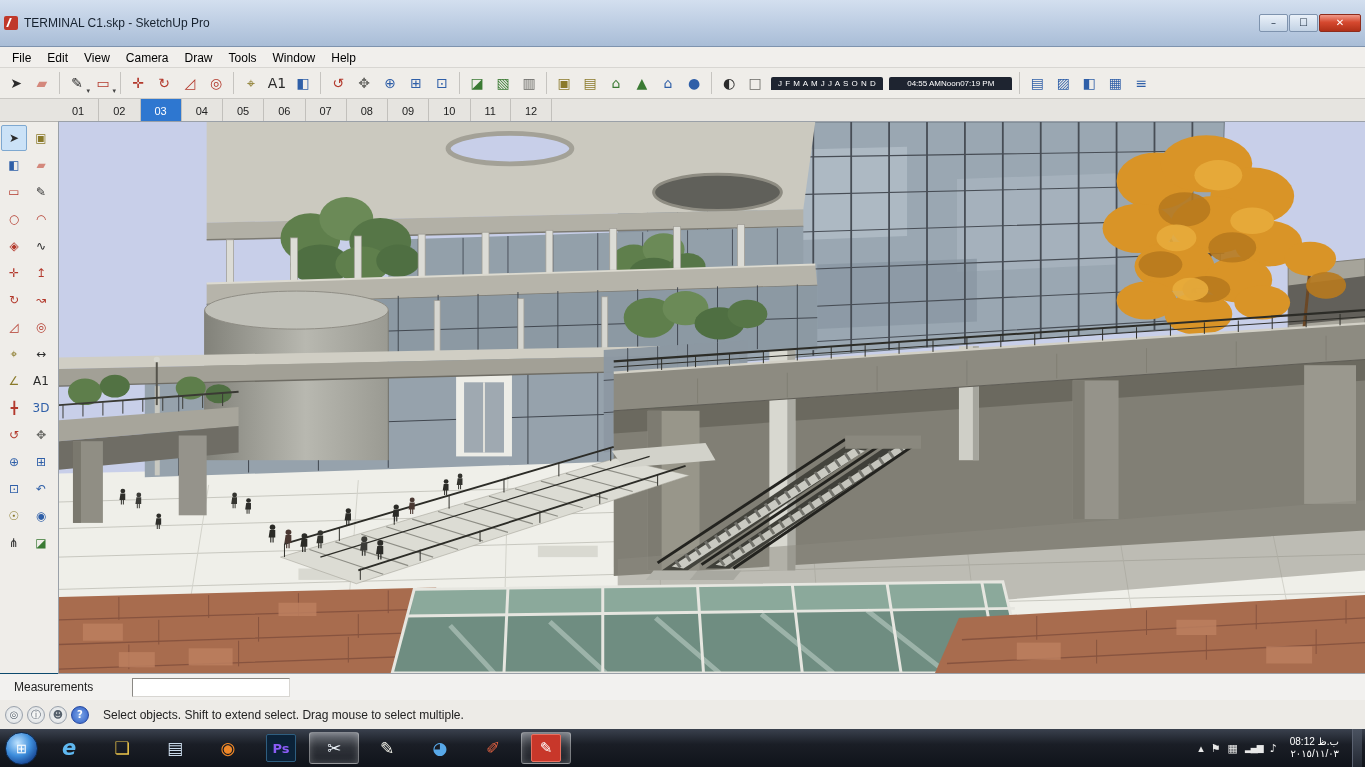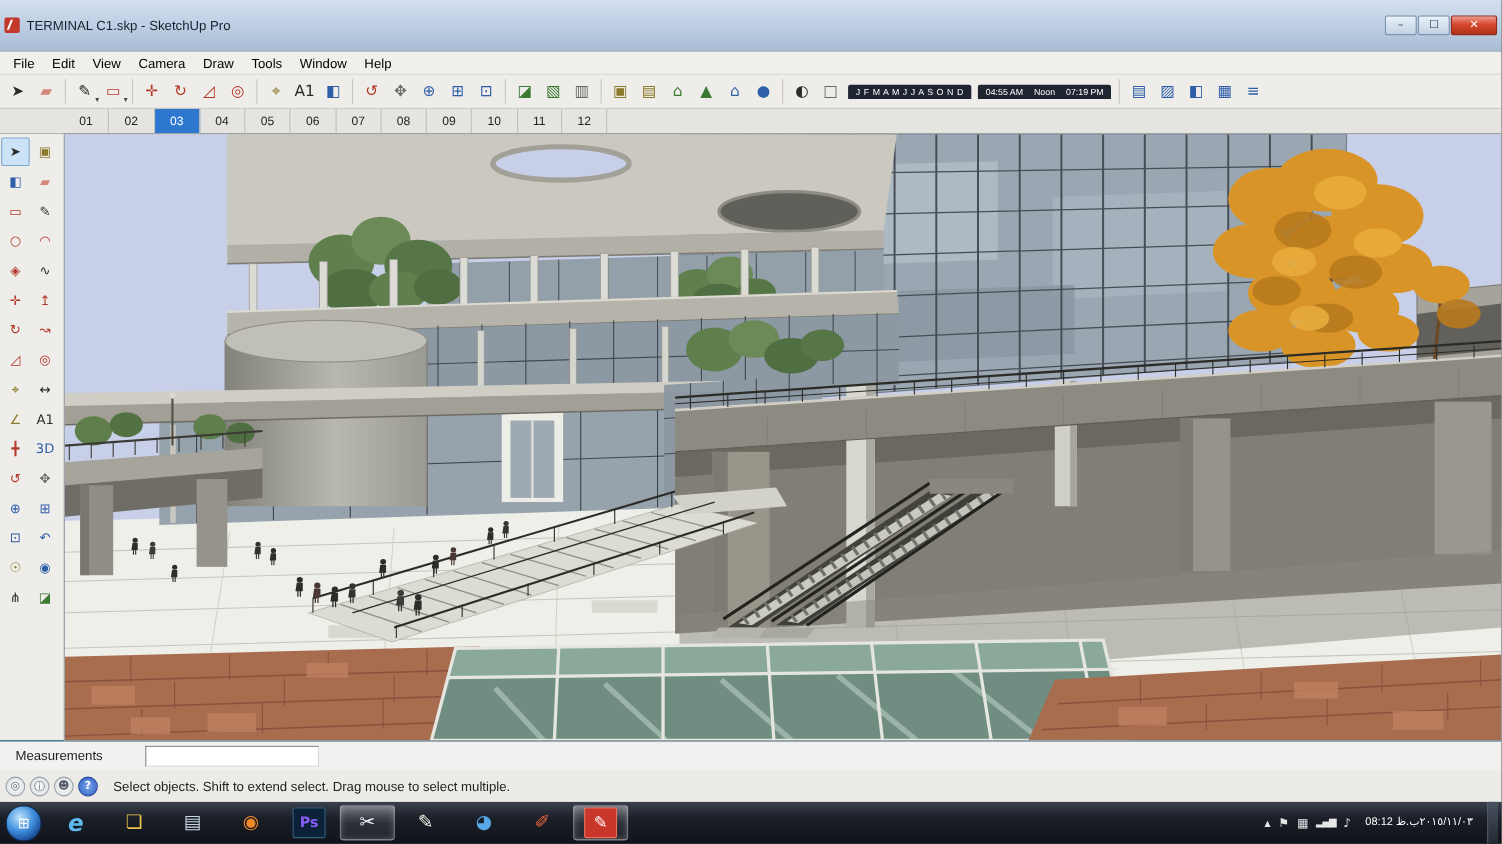--- a/index.html
+++ b/index.html
@@ -33,22 +33,22 @@
   .tb-item:not([data-kind="divider"]) .tb-sep{display:none}
   .tb-sep{width:1px;height:22px;background:#C6C4C0;margin:0 4px}
   [data-tone="red"]{--icn:#B3392C}[data-tone="blue"]{--icn:#2F5FA8}[data-tone="green"]{--icn:#3A7A33}
   [data-tone="olive"]{--icn:#8A7A2A}[data-tone="pink"]{--icn:#D4887C}[data-tone="gray"]{--icn:#6A6A66}
   [data-tone="dark"]{--icn:#2B2B2B}
 
   .shadow-widget{display:flex;margin:0 3px;border:none;background:none;padding:0}
   .months-strip{background:#1E2430;color:#fff;font-size:8px;letter-spacing:.5px;padding:2px 7px;line-height:9px;border-radius:2px 2px 0 0}
   .months-grad{height:6px;border-radius:0 0 2px 2px;
     background:linear-gradient(90deg,#E8A020,#D84818 25%,#C03028 45%,#B04048 60%,#4868C0 80%,#B03838)}
-  .time-strip{background:#1E2430;color:#fff;font-size:8px;display:flex;gap:10px;justify-content:center;
-              padding:2px 7px;line-height:9px;border-radius:2px 2px 0 0}
+  .time-strip{background:#1E2430;color:#fff;font-size:8px;display:flex;gap:0;justify-content:center;
+              padding:2px 18px;line-height:9px;border-radius:2px 2px 0 0}
   .time-grad{height:6px;border-radius:0 0 2px 2px;
     background:linear-gradient(90deg,#18203A,#3A5AC8 30%,#9CC0F0 50%,#3A5AC8 70%,#18203A)}
 
   .tabbar{height:22px;background:#E6E4E0;border-bottom:1px solid #B4B2AE;display:flex;align-items:stretch;
           padding-left:58px;font-size:11px;flex:none}
   .scene-tab{padding:4px 14px 3px;border:none;border-right:1px solid #C2C0BC;background:none;color:#222;font:inherit}
   .scene-tab[data-active="true"]{background:#2E77D0;color:#fff}
 
   .main{flex:1;display:flex;min-height:0}
   .palette{width:56px;background:#EFEDE9;border-right:1px solid #C9C7C3;display:grid;
@@ -90,21 +90,21 @@
   .tb-app[data-name="taskbar-media-player"] .tile{color:#F08828}
   .tb-app[data-name="taskbar-photoshop"] .tile{background:#0B2238;color:#8b5cf6;font-size:13px;font-weight:bold;width:28px;height:26px;border:1px solid #2E5E80;border-radius:2px}
   .tb-app[data-name="taskbar-snipping-tool"] .tile{color:#F0F6FC}
   .tb-app[data-name="taskbar-pen-notes"] .tile{color:#F0F0E8}
   .tb-app[data-name="taskbar-google-earth"] .tile{color:#58A8E8}
   .tb-app[data-name="taskbar-style-builder"] .tile{color:#E06040}
   .tb-app[data-name="taskbar-sketchup"] .tile{background:#C8372A;color:#fff;width:28px;height:26px;border:1px solid #E87060;border-radius:2px;font-size:15px}
   .tray{margin-left:auto;display:flex;align-items:center;gap:7px;padding-right:3px}
   .tray-icon{color:#E8E8E8;font-size:11px;background:none;border:none;padding:0}
   .tray-icon[data-name="tray-network-icon"]{letter-spacing:-1px;font-size:9px}
-  .clock{color:#fff;font-size:10px;text-align:left;line-height:12px;margin:0 6px;display:flex;background:none;border:none;padding:0}
+  .clock{color:#fff;font-size:10px;text-align:right;line-height:12px;margin:0 6px;display:flex;flex-direction:column;background:none;border:none;padding:0}
   .show-desktop{width:10px;height:38px;background:linear-gradient(#4A5260,#232832);border-left:1px solid #5A6170;border-top:none;border-right:none;border-bottom:none;padding:0}
 </style>
 </head>
 <body>
 
 <div class="app" data-name="sketchup-window">
 
   <div class="titlebar" data-name="title-bar">
     <span class="app-logo" data-name="sketchup-logo-icon"></span>
     <span class="title" data-name="window-title">TERMINAL C1.skp - SketchUp Pro</span>

